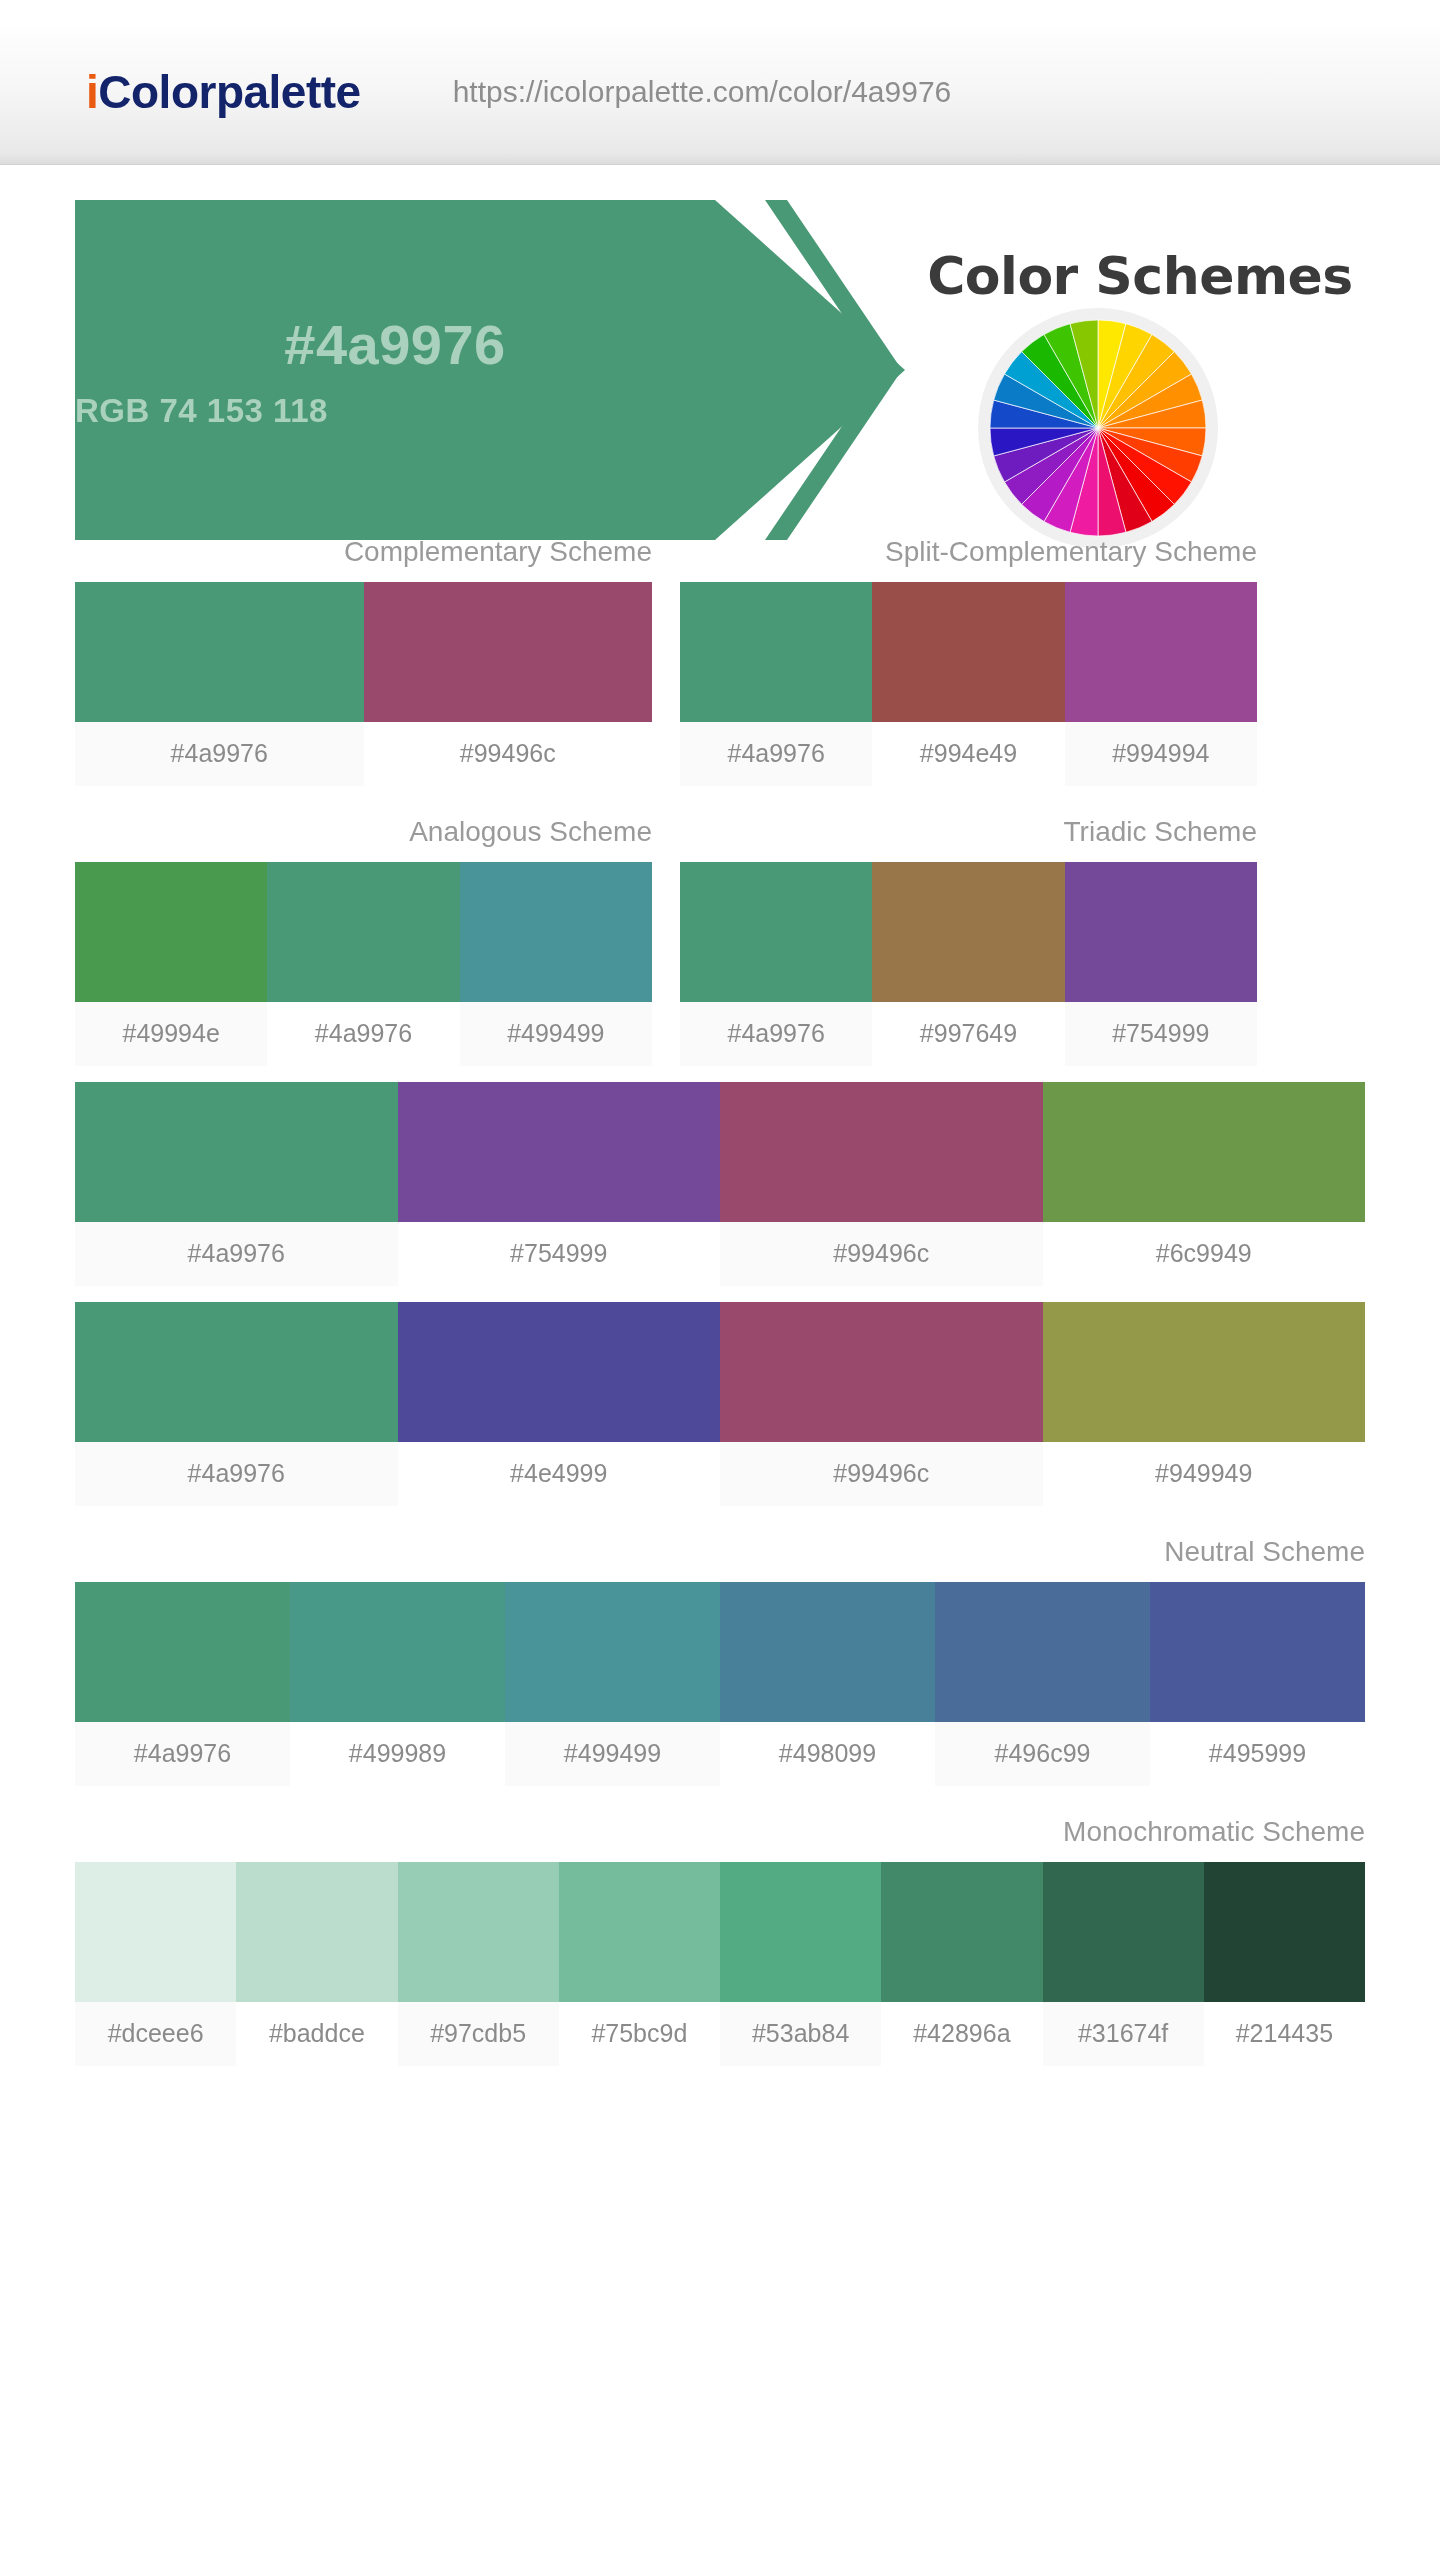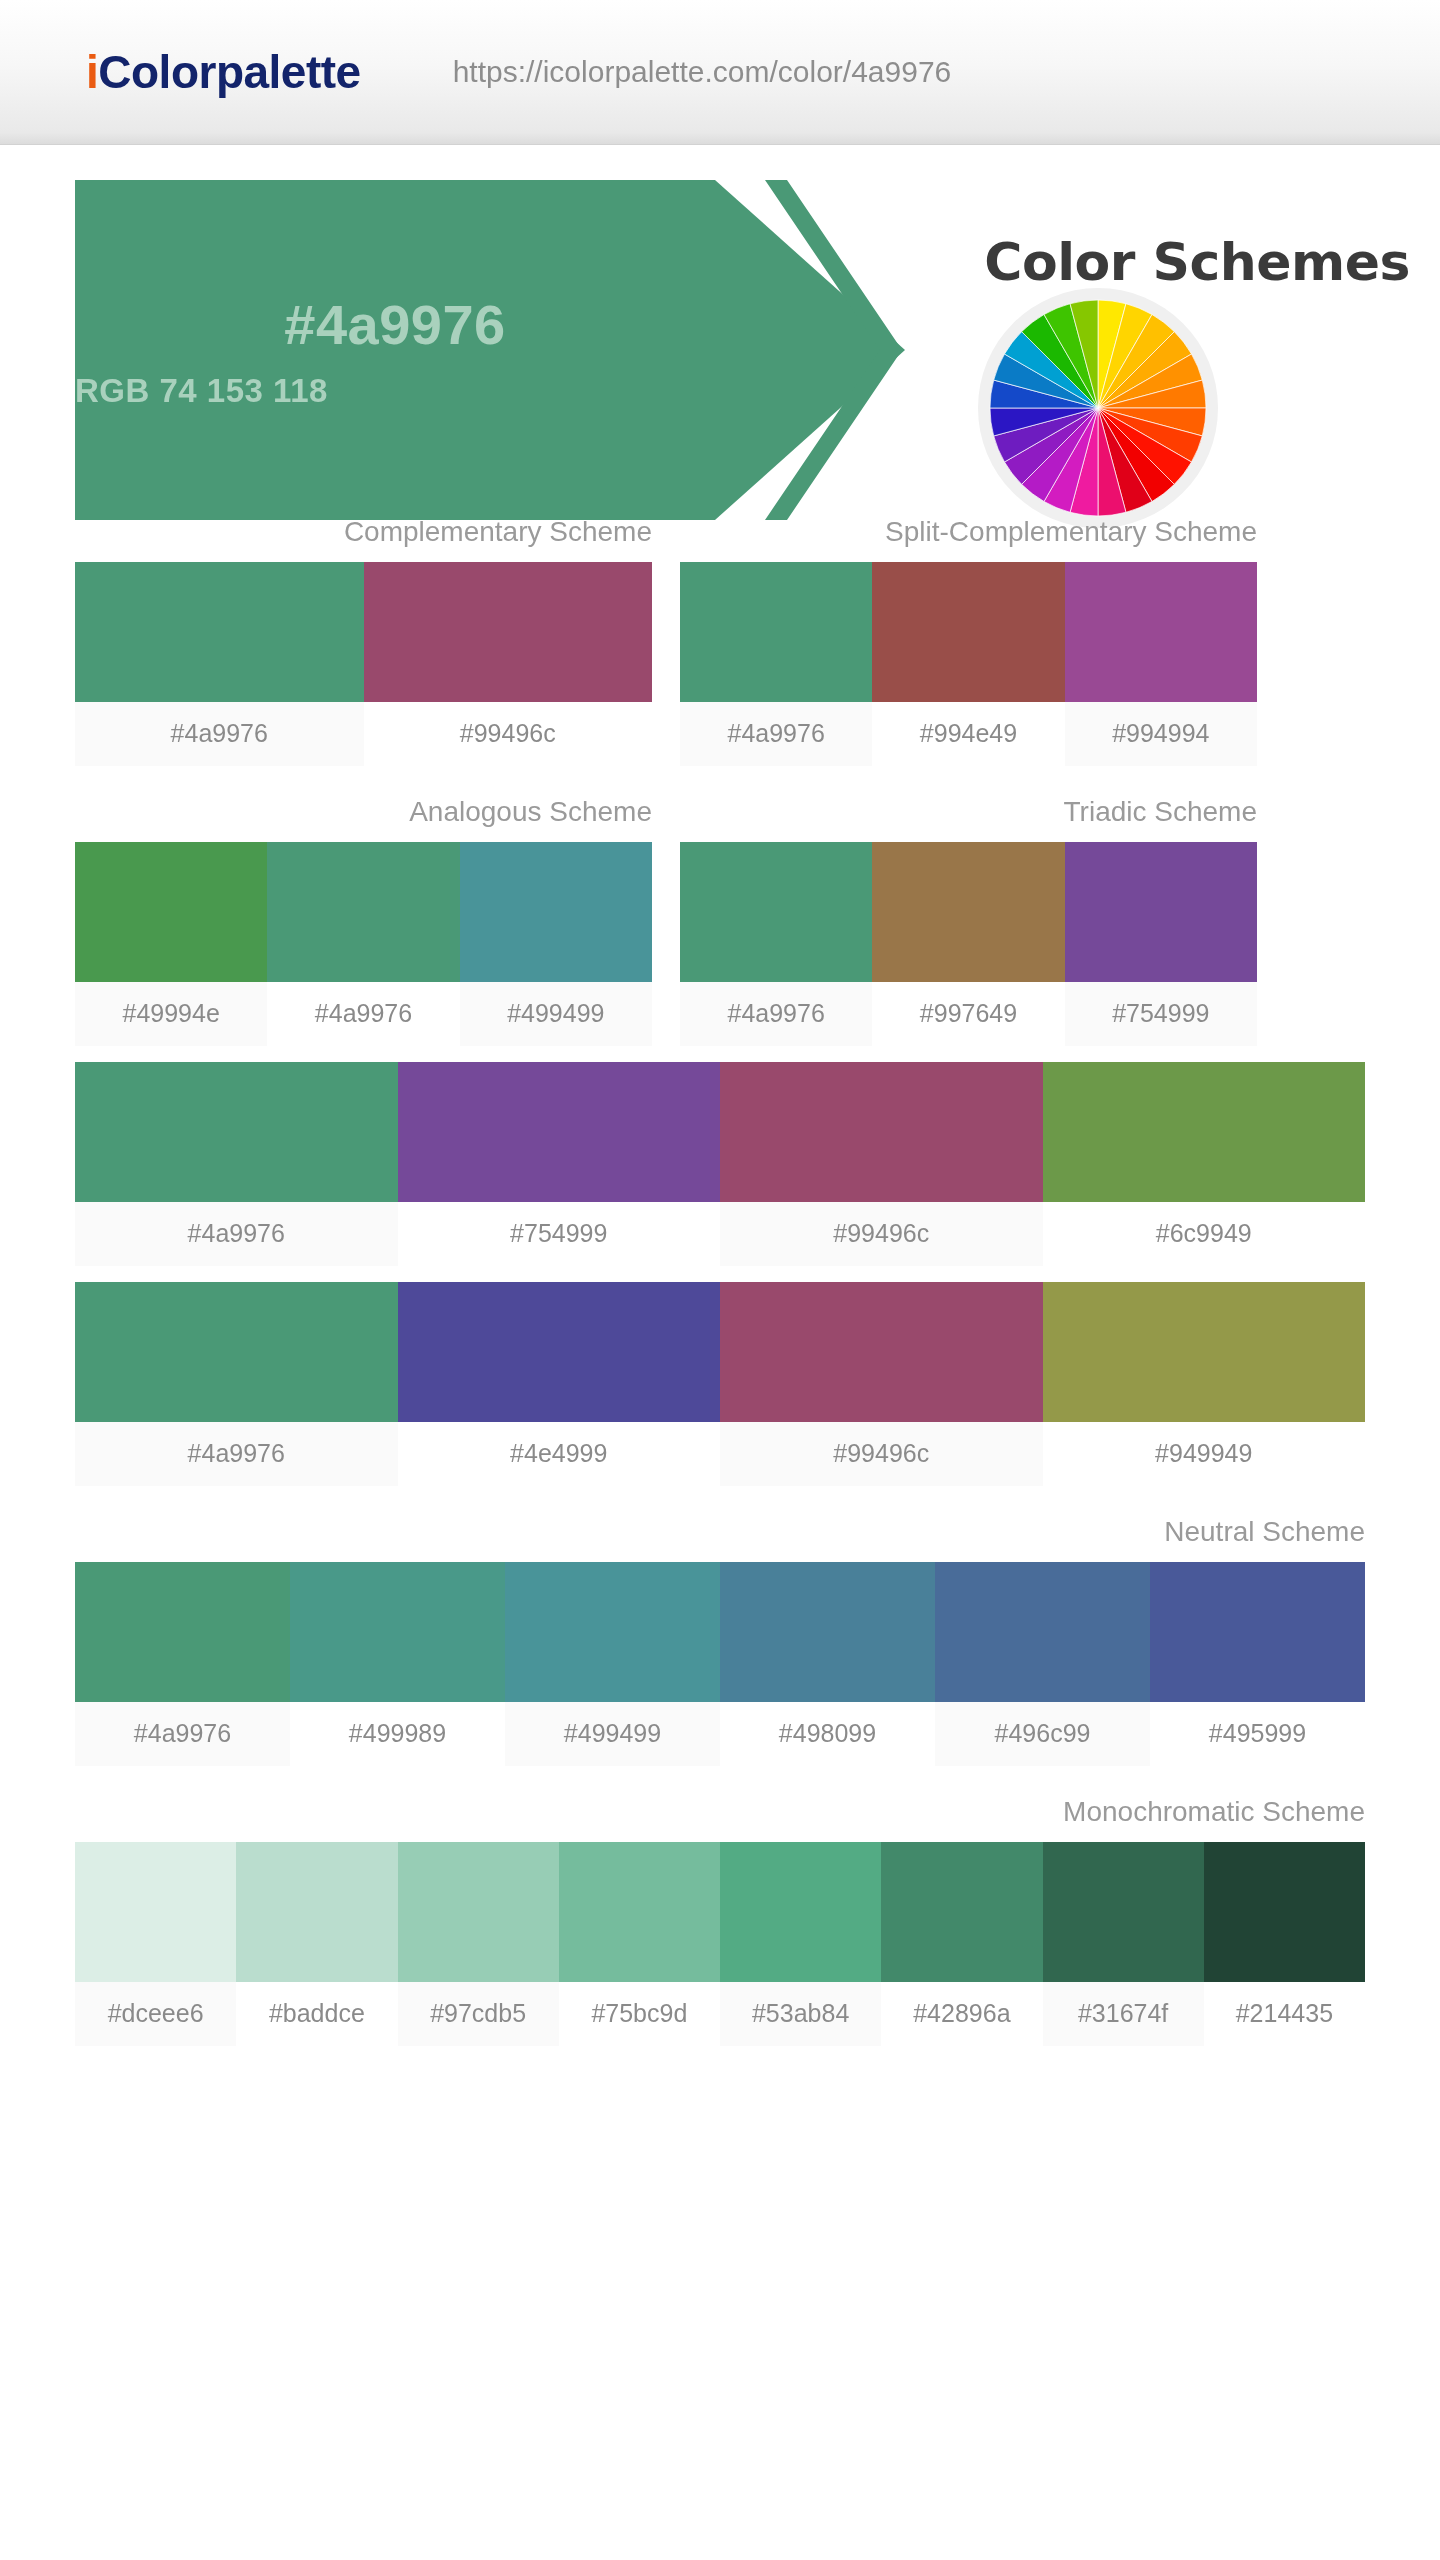--- a/index.html
+++ b/index.html
@@ -13,20 +13,21 @@
   .page { position: relative; width: 1440px; height: 2560px; background:#fff; }
 
   
   .header {
     position: relative;
     height: 145px;
     background: linear-gradient(to bottom, #ffffff 0%, #f7f7f7 45%, #e9e9e9 92%, #dcdcdc 100%);
     border-bottom: 1px solid #d2d2d2;
     display: flex;
     align-items: center;
+    margin-top: 20px;
   }
   .brand {
     margin-left: 86px;
     font-size: 46px;
     font-weight: bold;
     letter-spacing: -0.5px;
     white-space: nowrap;
     font-family: "Liberation Sans", sans-serif;
   }
   .brand .i { color: #ea5b12; }
@@ -70,23 +71,23 @@
     width: 640px;
     text-align: left;
     font-size: 33px;
     font-weight: bold;
     color: #a9d1bd;
     letter-spacing: 0.5px;
   }
 
   .schemes-title {
     position: absolute;
-    left: 870px; top: 52px;
+    left: 870px; top: 46px;
     width: 540px;
-    text-align: right;
+    text-align: center;
     font-size: 52px;
     font-weight: bold;
     color: #3b3b3b;
     letter-spacing: -0.5px;
     font-family: "DejaVu Sans", sans-serif;
   }
   .wheel-wrap {
     position: absolute;
     left: 978px; top: 108px;
     width: 240px; height: 240px;

